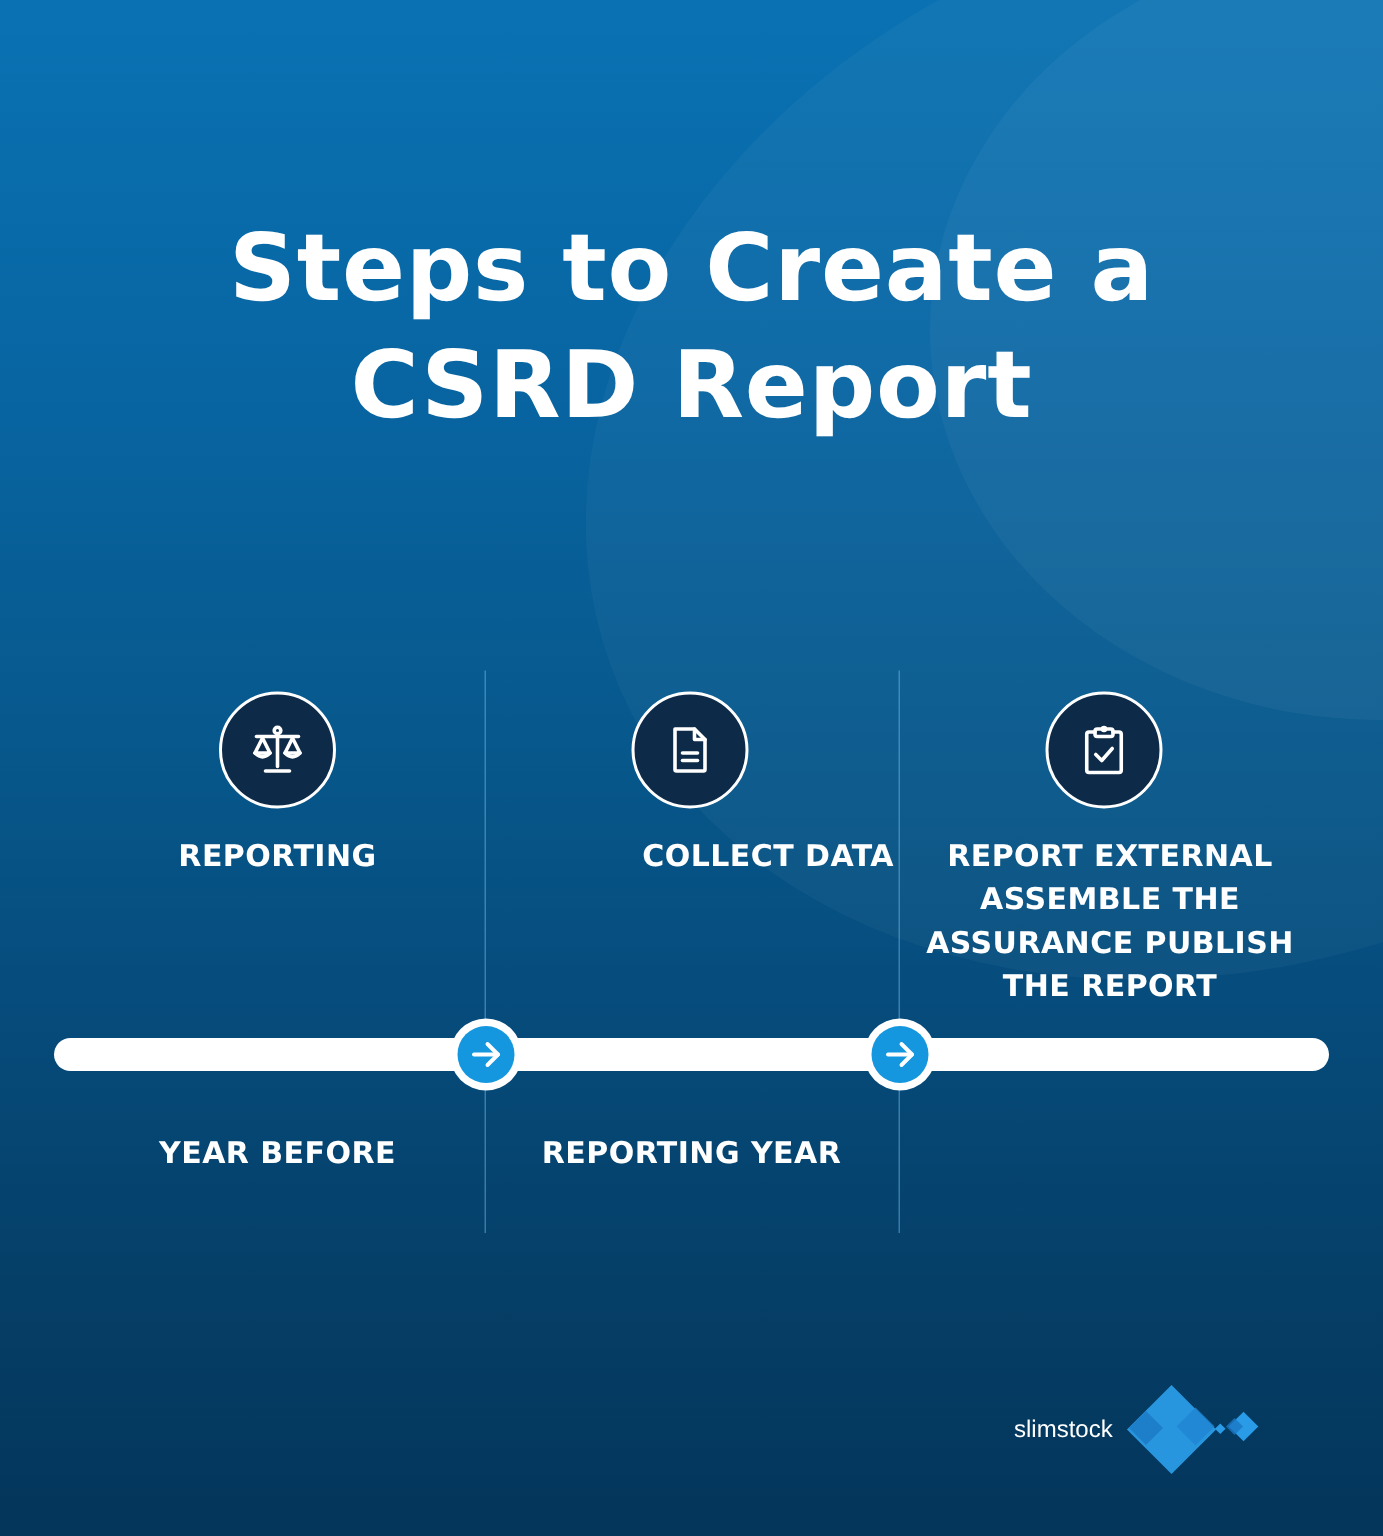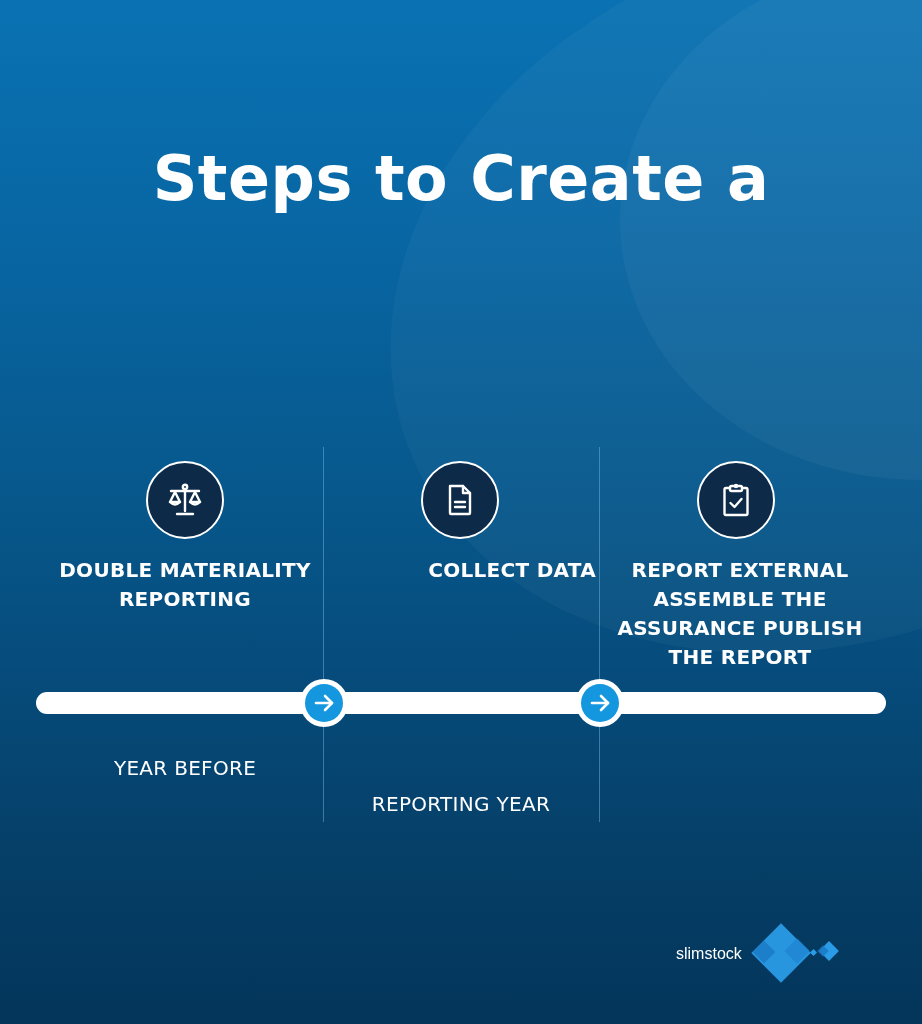--- a/index.html
+++ b/index.html
@@ -13,52 +13,52 @@
   .title{position:absolute;left:0;top:140px;width:922px;text-align:center;color:#fff;
     font-weight:bold;font-size:62px;line-height:78px;letter-spacing:0.5px;}
   .divider{position:absolute;top:447px;width:1px;height:375px;background:rgba(120,190,240,0.45);}
   .icon-circle{position:absolute;width:78px;height:78px;border-radius:50%;background:#0d2a48;
     border:2.5px solid #fff;box-sizing:border-box;display:flex;align-items:center;justify-content:center;}
   .step-label{position:absolute;color:#fff;font-weight:bold;font-size:20px;line-height:29px;text-align:center;letter-spacing:0.3px;}
   .track{position:absolute;left:36px;top:692px;width:850px;height:22px;background:#fff;border-radius:11px;}
   .arrow-btn{position:absolute;width:48px;height:48px;border-radius:50%;background:#fff;
     display:flex;align-items:center;justify-content:center;}
   .arrow-inner{width:38px;height:38px;border-radius:50%;background:#1497de;display:flex;align-items:center;justify-content:center;}
-  .period{position:absolute;top:756px;color:#fff;font-weight:normal;font-size:20px;text-align:center;letter-spacing:0.3px;}
+  .period{position:absolute;top:756px;color:#fff;font-weight:bold;font-size:20px;text-align:center;letter-spacing:0.3px;}
   .logo{position:absolute;left:676px;top:922px;height:64px;display:flex;align-items:center;}
   .logo-text{color:#fff;font-family:"Liberation Sans",sans-serif;font-size:16px;letter-spacing:0px;margin-right:6px;}
 </style>
 </head>
 <body>
 
 <div class="canvas">
   <div class="shape1"></div>
   <div class="shape2"></div>
 
   <div class="title">
     <div>Steps to Create a</div>
+    <div>CSRD Report</div>
   </div>
 
   <div class="divider" style="left:323px;"></div>
   <div class="divider" style="left:599px;"></div>
 
   <div class="icon-circle" style="left:146px;top:461px;">
     <svg width="36" height="34" viewBox="0 0 36 34" fill="none" stroke="#fff" stroke-width="2.4" stroke-linecap="round" stroke-linejoin="round">
       <circle cx="18" cy="4" r="2.2"></circle>
       <line x1="18" y1="6" x2="18" y2="28"></line>
       <line x1="4" y1="8" x2="32" y2="8"></line>
       <line x1="10" y1="31" x2="26" y2="31"></line>
       <path d="M8 9 L3 19 H13 Z"></path>
       <path d="M28 9 L23 19 H33 Z"></path>
       <path d="M3 19 Q8 24 13 19"></path>
       <path d="M23 19 Q28 24 33 19"></path>
     </svg>
   </div>
   <div class="step-label" style="left:40px;top:556px;width:290px;">
-    <div>DOUBLE MATERIALITY</div>
     <div>REPORTING</div>
   </div>
 
   <div class="icon-circle" style="left:421px;top:461px;">
     <svg width="26" height="32" viewBox="0 0 26 32" fill="none" stroke="#fff" stroke-width="2.4" stroke-linejoin="round" stroke-linecap="round">
       <path d="M3 2 H16 L23 9 V29 a1 1 0 0 1 -1 1 H4 a1 1 0 0 1 -1 -1 Z"></path>
       <path d="M16 2 V9 H23"></path>
       <line x1="8" y1="18" x2="18" y2="18"></line>
       <line x1="8" y1="23" x2="18" y2="23"></line>
     </svg>
@@ -94,21 +94,21 @@
   <div class="arrow-btn" style="left:576px;top:679px;">
     <div class="arrow-inner">
       <svg width="22" height="22" viewBox="0 0 22 22" fill="none" stroke="#fff" stroke-width="2.6" stroke-linecap="round" stroke-linejoin="round">
         <line x1="3" y1="11" x2="19" y2="11"></line>
         <path d="M12 4 L19 11 L12 18"></path>
       </svg>
     </div>
   </div>
 
   <div class="period" style="left:40px;width:290px;">YEAR BEFORE</div>
-  <div class="period" style="left:326px;width:270px;margin-top:36px;">REPORTING YEAR</div>
+  <div class="period" style="left:326px;width:270px;">REPORTING YEAR</div>
 
   <div class="logo">
     <span class="logo-text">slimstock</span>
     <svg width="100" height="64" viewBox="0 0 100 64">
       <rect x="12" y="10" width="42" height="42" transform="rotate(45 33 31)" fill="#2a9be6" opacity="0.95"></rect>
       <rect x="8" y="22" width="16" height="16" transform="rotate(45 16 30)" fill="#1a78c4" opacity="0.8"></rect>
       <rect x="40" y="20" width="18" height="18" transform="rotate(45 49 29)" fill="#1f86d2" opacity="0.85"></rect>
       <rect x="63" y="28" width="5" height="5" transform="rotate(45 65.5 30.5)" fill="#2a9be6"></rect>
       <rect x="74" y="22" width="14" height="14" transform="rotate(45 81 29)" fill="#2a9be6"></rect>
       <rect x="71" y="25" width="8" height="8" transform="rotate(45 75 29)" fill="#1a78c4" opacity="0.8"></rect>

